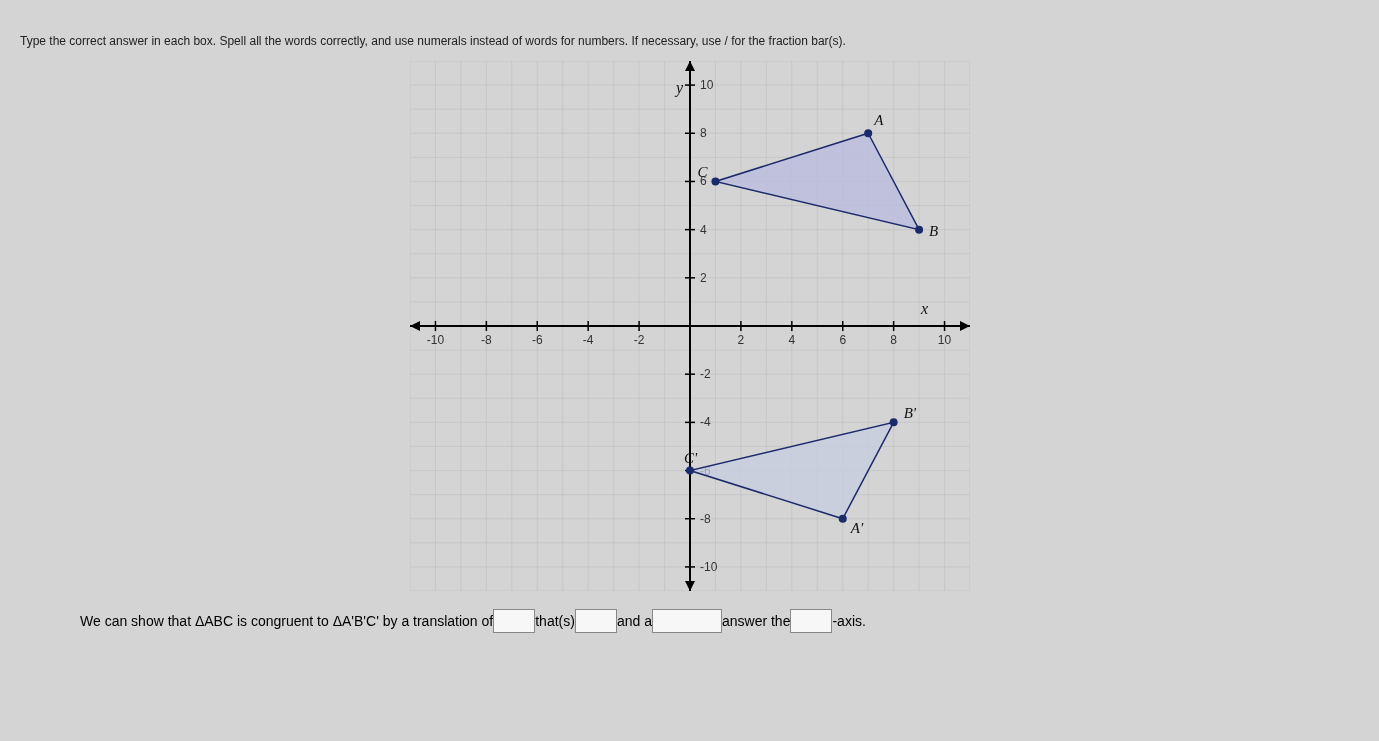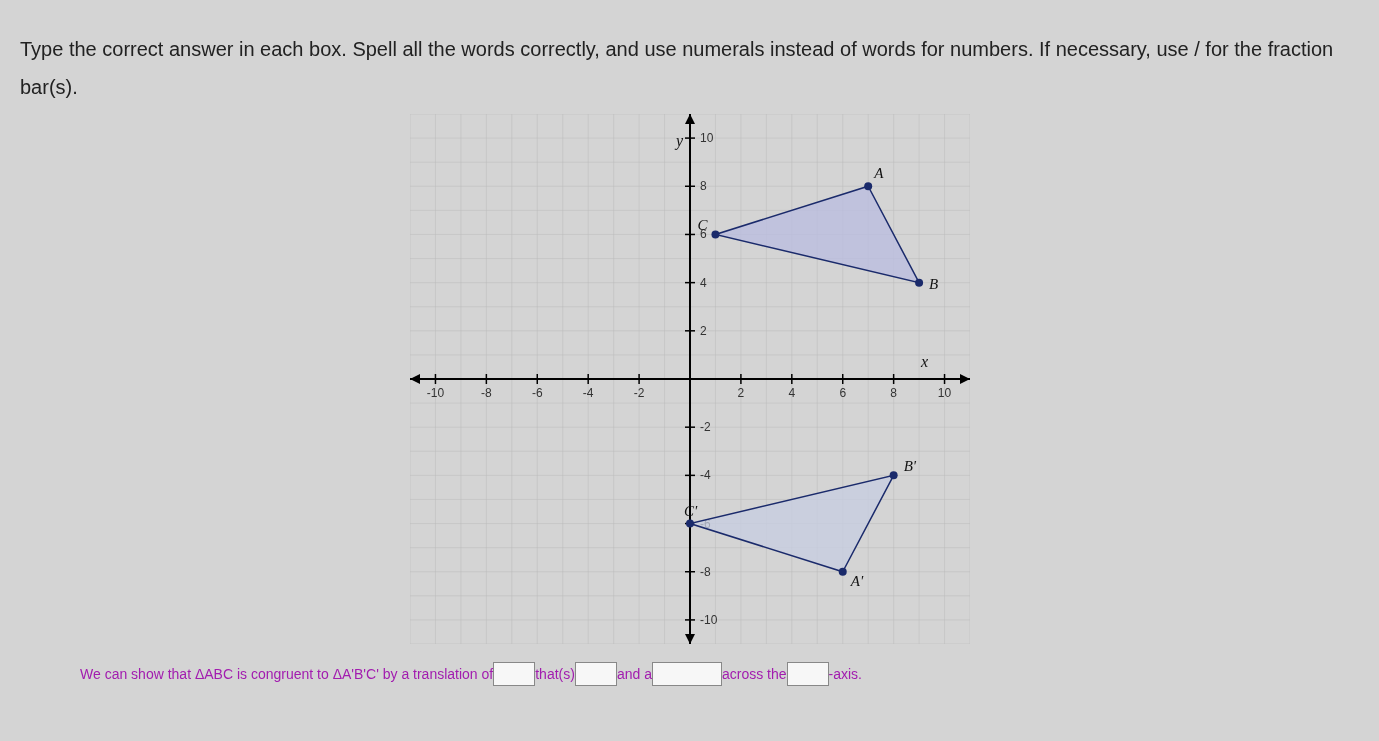--- a/index.html
+++ b/index.html
@@ -8,34 +8,34 @@
     background: #d4d4d4;
     width: 1379px;
     height: 741px;
     overflow: hidden;
   }
   .content {
     padding: 30px 20px 0 20px;
     color: #1a1a1a;
   }
   .instructions {
-    font-size: 20px;
+    font-size: 12px;
     line-height: 1.9;
     color: #222;
   }
   .graph-area {
     display: flex;
     justify-content: center;
     margin-top: 8px;
   }
   .answer-row {
     display: flex;
     align-items: center;
     font-size: 14px;
-    color: #a21caf;
+    color: #000000;
     margin-top: 18px;
     padding-left: 60px;
   }
   .answer-input {
     display: inline-block;
     min-width: 50px;
     height: 24px;
     border: 1px solid #888;
     background: #f7f7f7;
     padding: 2px 6px;
@@ -164,17 +164,17 @@
       </svg>
   </div>
 
   <div class="answer-row">
     <span>We can show that ΔABC is congruent to ΔA'B'C' by a translation of</span>
     <span class="answer-input small"></span>
     <span>that(s)</span>
     <span class="answer-input small"></span>
     <span>and a</span>
     <span class="answer-input med"></span>
-    <span>across the</span>
+    <span>answer the</span>
     <span class="answer-input small"></span>
     <span>-axis.</span>
   </div>
 </div>
 
 </body></html>

